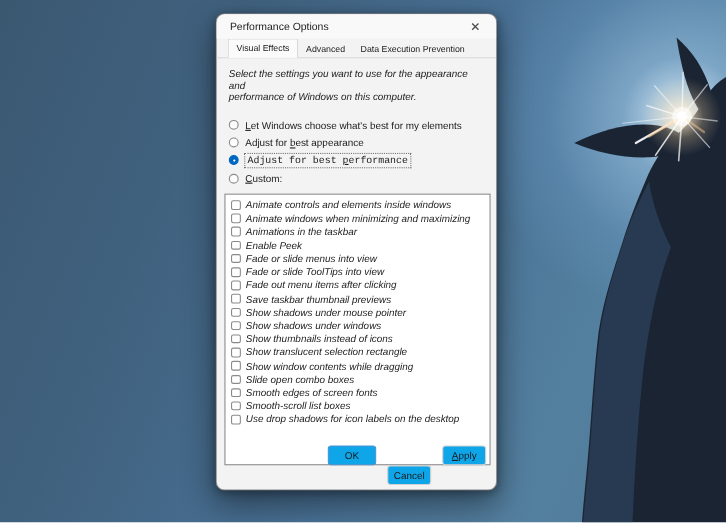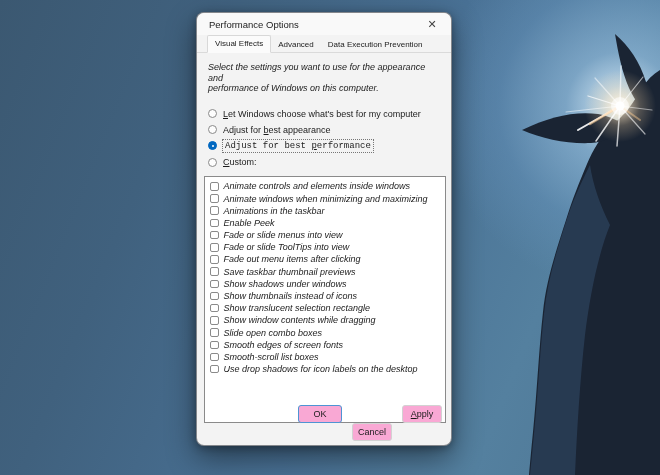--- a/index.html
+++ b/index.html
@@ -77,21 +77,21 @@
     width:8.5px;height:8.5px;border:1px solid #8a8a8a;border-radius:2px;
     background:#fff;box-sizing:border-box;margin-right:5px;flex:none;
   }
   .check-label{font-size:9px;white-space:nowrap;}
 
   .btn-row{
     position:absolute;right:9px;bottom:4px;display:flex;gap:10px;
   }
   .btn{
     height:18px;font-size:9px;color:#1b1b1b;
-    background:#f9a8d4;border:1px solid #d2d2d2;border-radius:3px;
+    background:#0ea5e9;border:1px solid #d2d2d2;border-radius:3px;
     font-family:"Liberation Sans",sans-serif;
     display:flex;align-items:center;justify-content:center;padding:0;
   }
   .btn.default{border-color:#4e94d4;}
   .btn.ok{width:44px;}
   .btn.cancel{width:40px;margin-top:18px;}
   .btn.apply{width:40px;}
 </style>
 </head>
 <body>
@@ -187,21 +187,21 @@
     <div class="content">
 
       <div class="desc">
         <div>Select the settings you want to use for the appearance and</div>
         <div>performance of Windows on this computer.</div>
       </div>
 
       <div class="radio-group">
         <div class="radio-row">
           <span class="radio"></span>
-          <span class="radio-label"><span></span><span class="u">L</span><span>et Windows choose what's best for my computer</span></span>
+          <span class="radio-label"><span></span><span class="u">L</span><span>et Windows choose what's best for my elements</span></span>
         </div>
         <div class="radio-row">
           <span class="radio"></span>
           <span class="radio-label"><span>Adjust for </span><span class="u">b</span><span>est appearance</span></span>
         </div>
         <div class="radio-row">
           <span class="radio checked"></span>
           <span class="radio-label focused"><span>Adjust for best </span><span class="u">p</span><span>erformance</span></span>
         </div>
         <div class="radio-row">
@@ -235,20 +235,24 @@
           <span class="checkbox"></span>
           <span class="check-label">Fade or slide ToolTips into view</span>
         </div>
           <div class="check-row">
           <span class="checkbox"></span>
           <span class="check-label">Fade out menu items after clicking</span>
         </div>
           <div class="check-row">
           <span class="checkbox"></span>
           <span class="check-label">Save taskbar thumbnail previews</span>
+        </div>
+          <div class="check-row">
+          <span class="checkbox"></span>
+          <span class="check-label">Show shadows under mouse pointer</span>
         </div>
           <div class="check-row">
           <span class="checkbox"></span>
           <span class="check-label">Show shadows under windows</span>
         </div>
           <div class="check-row">
           <span class="checkbox"></span>
           <span class="check-label">Show thumbnails instead of icons</span>
         </div>
           <div class="check-row">

